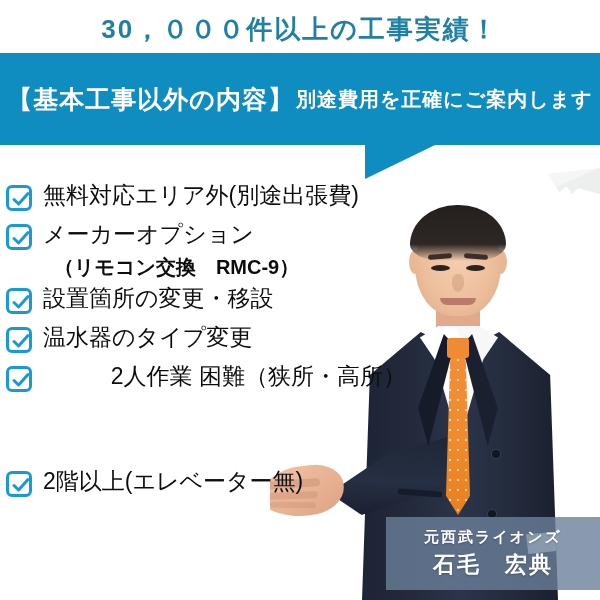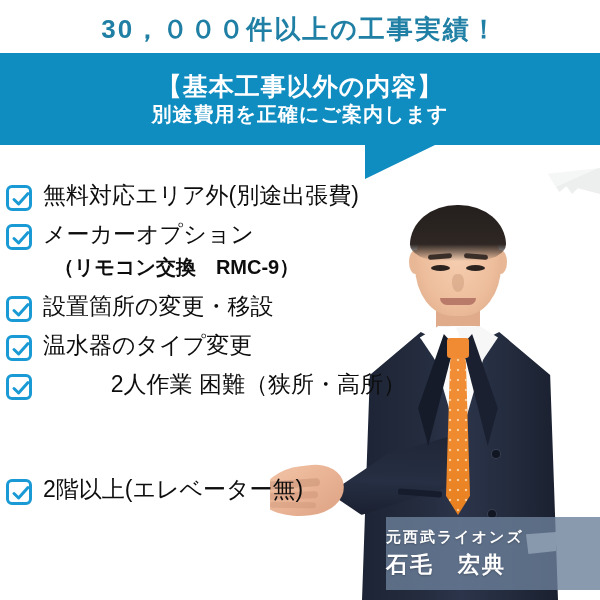--- a/index.html
+++ b/index.html
@@ -45,21 +45,21 @@
     height: 92px;
     background: #0f8cc0;
   }
   .band-inner {
     position: absolute;
     left: 0;
     top: 0;
     width: 600px;
     height: 92px;
     display: flex;
-    flex-direction: column;
+    flex-direction: row;
     align-items: center;
     justify-content: center;
     gap: 2px;
   }
   .band-line {
     color: #ffffff;
     font-weight: bold;
     white-space: nowrap;
     line-height: 1.15;
   }
@@ -121,21 +121,21 @@
     margin-left: 11px;
     color: #0d0d0d;
     font-size: 23px;
     font-weight: normal;
     line-height: 1.18;
     white-space: nowrap;
   }
   .check-sub {
     margin-left: 48px;
     margin-top: -2px;
-    margin-bottom: 12px;
+    margin-bottom: 4px;
     color: #0d0d0d;
     font-size: 20px;
     font-weight: bold;
     white-space: nowrap;
   }
 
   
   .photo {
     position: absolute;
     left: 270px;
@@ -242,21 +242,21 @@
   
   .nameplate {
     position: absolute;
     left: 386px;
     top: 517px;
     width: 214px;
     height: 73px;
     background: rgba(108,127,154,.80);
     display: flex;
     flex-direction: column;
-    align-items: flex-start;
+    align-items: center;
     justify-content: center;
     gap: 3px;
   }
   .np-team {
     color: #ffffff;
     font-size: 15px;
     font-weight: bold;
     letter-spacing: 2px;
     white-space: nowrap;
     text-shadow: 0 1px 2px rgba(0,0,0,.25);

